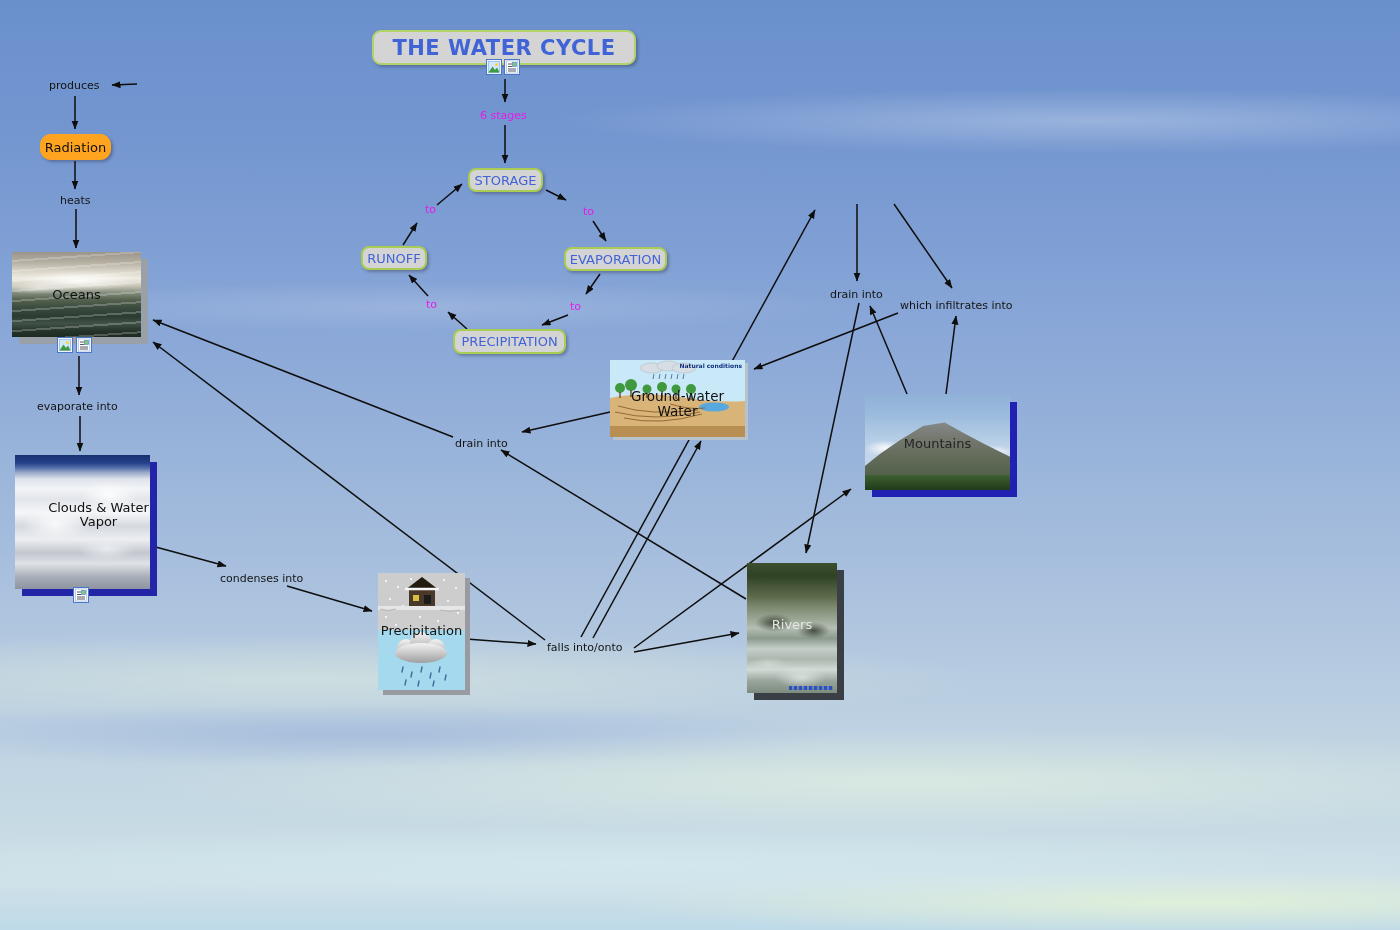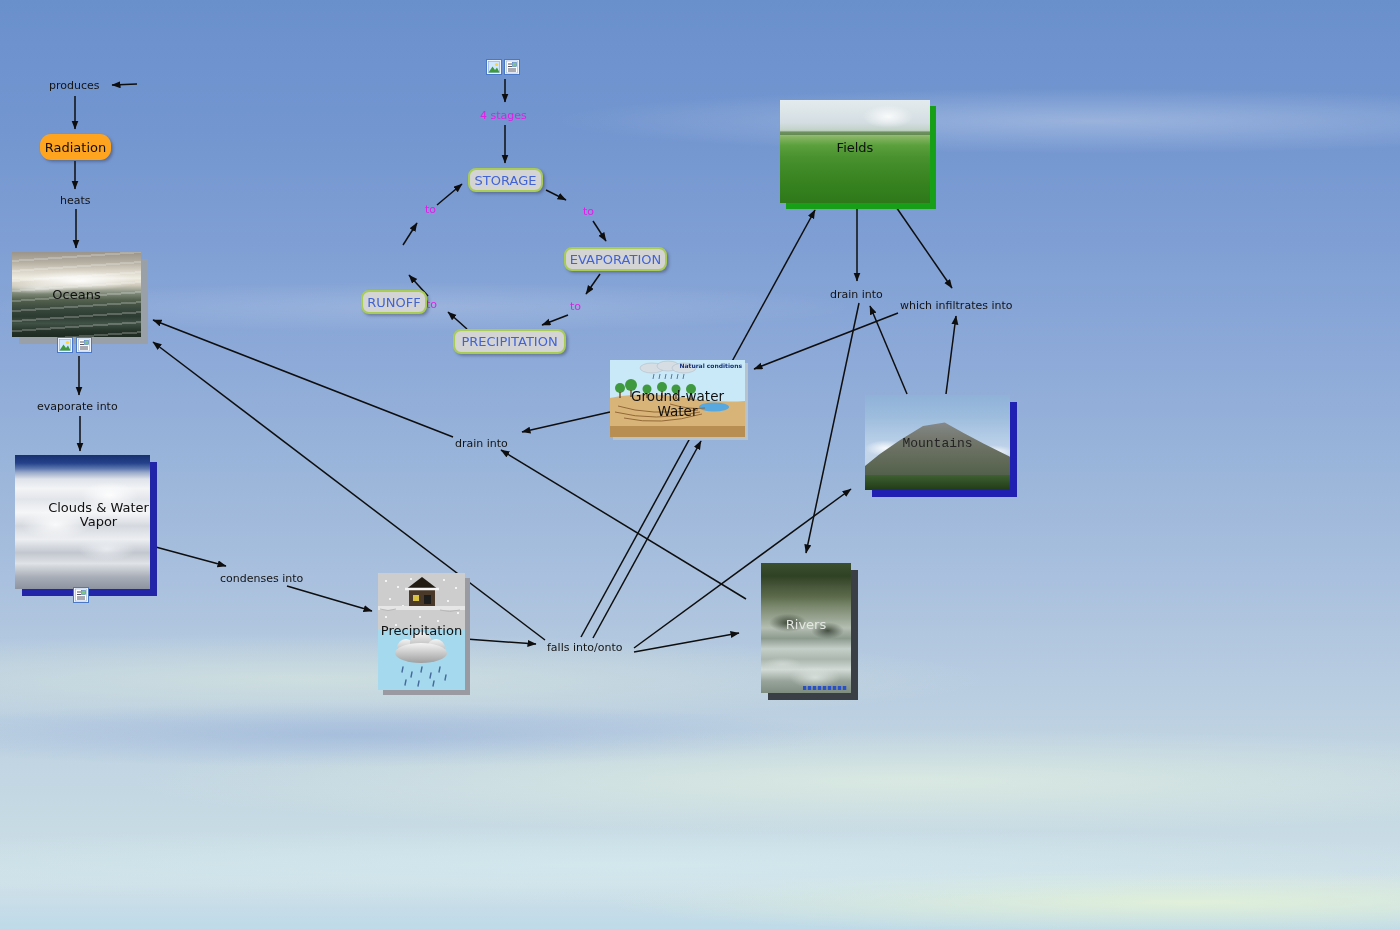--- a/index.html
+++ b/index.html
@@ -44,21 +44,21 @@
   #lbl-infiltrates{left:900px;top:299px;}
   #lbl-4stages{left:480px;top:109px;}
   #lbl-to1{left:583px;top:205px;}
   #lbl-to2{left:570px;top:300px;}
   #lbl-to3{left:426px;top:298px;}
   #lbl-to4{left:425px;top:203px;}
   #box-radiation{left:40px;top:134px;width:71px;height:26px;background:#ffa41e;border:none;border-radius:11px;color:#111;}
   #box-storage{left:468px;top:168px;width:75px;height:24px;}
   #box-evaporation{left:564px;top:247px;width:103px;height:24px;}
   #box-precipitation{left:453px;top:329px;width:113px;height:25px;}
-  #box-runoff{left:361px;top:246px;width:66px;height:24px;margin-top:44px;}
+  #box-runoff{left:361px;top:246px;width:66px;height:24px;}
   
   #img-sun{left:137px;top:27px;width:152px;height:105px;box-shadow:7px 7px 0 0 #f07c00;}
   #img-sun .ph-bg{background:
     radial-gradient(circle at 38% 72%, rgba(255,244,190,.95) 0 5%, transparent 11%),
     radial-gradient(circle at 66% 62%, rgba(255,232,160,.85) 0 4%, transparent 9%),
     radial-gradient(circle at 54% 50%, #fff3b0 0%, #ffce46 7%, #ff8d16 19%, #f05400 31%, #cc2c00 44%, #851400 57%, #3c0800 70%, #0d0200 83%, #000 100%);}
   #img-sun .img-label{top:44%;color:#1d1d1d;}
   #img-oceans{left:12px;top:252px;width:129px;height:85px;box-shadow:7px 7px 0 0 #99a0a8;}
   #img-oceans .ph-bg{background:
     radial-gradient(60% 16% at 52% 34%, rgba(255,255,255,.9), transparent 75%),
@@ -92,22 +92,22 @@
   #img-mountains{left:865px;top:395px;width:145px;height:95px;box-shadow:7px 7px 0 0 #2020b2;}
   #img-mountains .ph-bg{background:
     radial-gradient(20% 12% at 14% 56%, rgba(255,255,255,.9), transparent 70%),
     radial-gradient(22% 10% at 88% 60%, rgba(255,255,255,.85), transparent 70%),
     linear-gradient(180deg,#8fb2d8 0%,#9fbede 25%,#b4cce6 45%,#c4d6ea 60%,#b9cde2 100%);}
   .mtn-shape{position:absolute;left:0;bottom:14%;width:100%;height:62%;z-index:1;
     background:linear-gradient(180deg,#8a8d90 0%,#74786e 35%,#616a58 70%,#51604a 100%);
     clip-path:polygon(0 82%, 10% 62%, 24% 38%, 40% 14%, 55% 8%, 68% 26%, 82% 44%, 100% 66%, 100% 100%, 0 100%);}
   .mtn-foot{position:absolute;left:0;bottom:0;width:100%;height:16%;z-index:1;
     background:linear-gradient(180deg,#3f6032 0%,#2c4a22 60%,#1f3a18 100%);}
-  #img-mountains .img-label{top:44%;color:#242424;font-family:Liberation Mono, monospace;}
-  #img-rivers{left:747px;top:563px;width:90px;height:130px;box-shadow:7px 7px 0 0 #3a3f46;margin-left:14px;}
+  #img-mountains .img-label{top:44%;color:#242424;}
+  #img-rivers{left:747px;top:563px;width:90px;height:130px;box-shadow:7px 7px 0 0 #3a3f46;}
   #img-rivers .ph-bg{background:
     radial-gradient(30% 10% at 30% 46%, rgba(40,50,35,.8), transparent 70%),
     radial-gradient(26% 9% at 74% 52%, rgba(35,45,32,.75), transparent 70%),
     radial-gradient(30% 8% at 24% 78%, rgba(210,218,212,.8), transparent 70%),
     radial-gradient(40% 12% at 60% 88%, rgba(225,232,228,.8), transparent 70%),
     linear-gradient(180deg,#3c4f2e 0%,#2f4224 10%,#48563a 18%,#5d6b4c 26%,#7d8a70 34%,#9aa694 43%,#b5beb2 50%,#8c9a8e 58%,#c5cfc9 66%,#aab6ae 74%,#d2dad6 82%,#97a49a 91%,#7e8c80 100%);}
   #img-rivers .img-label{top:42%;color:#e3e8e2;}
   .rivers-caption{position:absolute;right:4px;bottom:3px;width:44px;height:4px;z-index:3;
     background:repeating-linear-gradient(90deg,#2a50c8 0 3px, rgba(42,80,200,.25) 3px 5px);}
   .ricon{display:block;}
@@ -151,20 +151,23 @@
       <line x1="546" y1="190" x2="566" y2="200" class="lk" marker-end="url(#arw)"></line>
       <line x1="593" y1="221" x2="606" y2="241" class="lk" marker-end="url(#arw)"></line>
       <line x1="600" y1="274" x2="586" y2="294" class="lk" marker-end="url(#arw)"></line>
       <line x1="568" y1="315" x2="542" y2="325" class="lk" marker-end="url(#arw)"></line>
       <line x1="467" y1="329" x2="448" y2="312" class="lk" marker-end="url(#arw)"></line>
       <line x1="428" y1="296" x2="409" y2="275" class="lk" marker-end="url(#arw)"></line>
       <line x1="403" y1="245" x2="417" y2="223" class="lk" marker-end="url(#arw)"></line>
       <line x1="437" y1="205" x2="462" y2="184" class="lk" marker-end="url(#arw)"></line>
     </svg>
 
+  <div class="node box" id="title-box">
+    <span>THE WATER CYCLE</span>
+  </div>
   <div id="title-icons">
     <svg class="ricon" width="16" height="16" viewBox="0 0 16 16">
       <rect x="0.5" y="0.5" width="15" height="15" fill="#eef4ff" stroke="#4a78c8"></rect>
       <rect x="2.5" y="2.5" width="11" height="11" fill="#cfe8ff" stroke="#88a8d8" stroke-width="0.6"></rect>
       <circle cx="10.5" cy="5.5" r="1.6" fill="#ffd23e"></circle>
       <path d="M2.5 13.5 L6.5 7.5 L9 11 L11 8.5 L13.5 13.5 Z" fill="#3f9a3f"></path>
     </svg>
     <svg class="ricon" width="16" height="16" viewBox="0 0 16 16">
       <rect x="0.5" y="0.5" width="15" height="15" fill="#eef4ff" stroke="#4a78c8"></rect>
       <rect x="2.5" y="2" width="11" height="12" fill="#ffffff" stroke="#9ab0cc" stroke-width="0.6"></rect>
@@ -177,21 +180,21 @@
   </div>
 
   <div class="phrase" id="lbl-produces">produces</div>
   <div class="phrase" id="lbl-heats">heats</div>
   <div class="phrase" id="lbl-evaporate">evaporate into</div>
   <div class="phrase" id="lbl-condenses">condenses into</div>
   <div class="phrase" id="lbl-falls">falls into/onto</div>
   <div class="phrase" id="lbl-drain-mid">drain into</div>
   <div class="phrase" id="lbl-drain-right">drain into</div>
   <div class="phrase" id="lbl-infiltrates">which infiltrates into</div>
-  <div class="phrase magenta" id="lbl-4stages">4 stages</div>
+  <div class="phrase magenta" id="lbl-4stages">6 stages</div>
   <div class="phrase magenta" id="lbl-to1">to</div>
   <div class="phrase magenta" id="lbl-to2">to</div>
   <div class="phrase magenta" id="lbl-to3">to</div>
   <div class="phrase magenta" id="lbl-to4">to</div>
 
   <div class="node box" id="box-radiation">
     <span>Radiation</span>
   </div>
   <div class="node box" id="box-storage">
     <span>STORAGE</span>
@@ -343,24 +346,20 @@
             <line x1="52" y1="31" x2="52" y2="38"></line>
           <line x1="66" y1="33" x2="66" y2="39"></line>
             <line x1="81" y1="33" x2="81" y2="40"></line>
         </g>
       </svg>
     </div>
     <div id="gwf-note">Natural conditions</div>
     <div class="img-label">Ground-water Water</div>
   </div>
 
-  <div class="node photo" id="img-fields">
-    <div class="ph-bg"></div>
-    <div class="img-label">Fields</div>
-  </div>
 
   <div class="node photo" id="img-mountains">
     <div class="ph-bg">
       <div class="mtn-shape"></div>
       <div class="mtn-foot"></div>
     </div>
     <div class="img-label">Mountains</div>
   </div>
 
   <div class="node photo" id="img-rivers">

